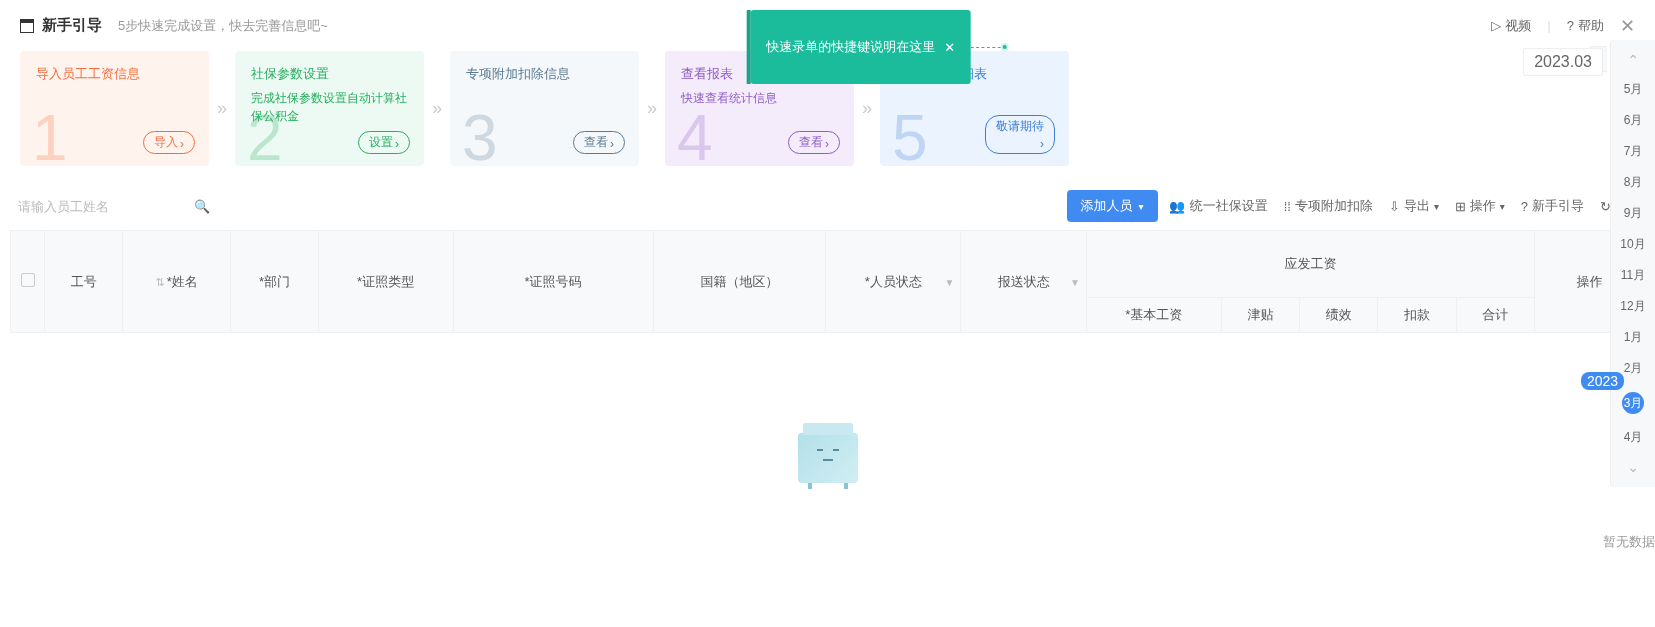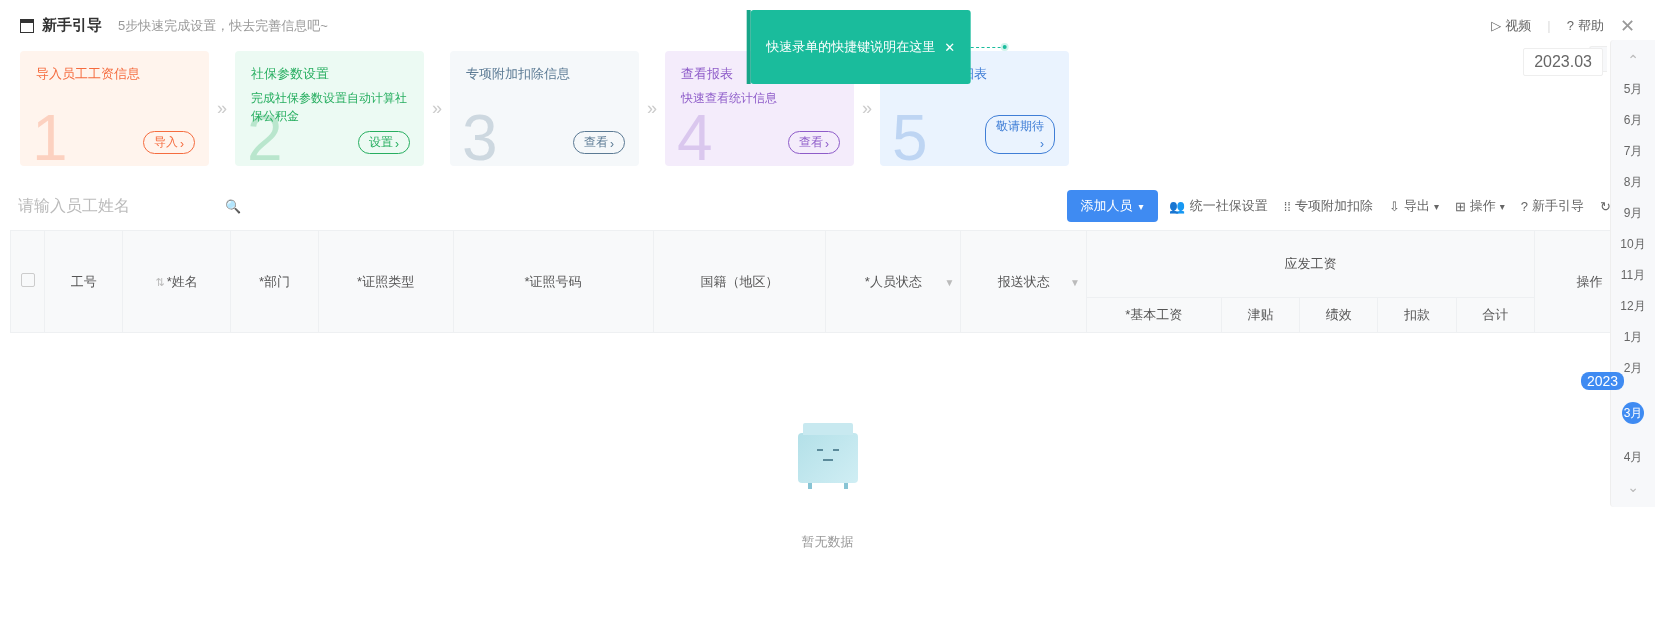--- a/index.html
+++ b/index.html
@@ -28,46 +28,46 @@
     .chev { color: #ccc; font-size: 18px; padding: 0 2px; }
     
     .c1 { background: #fff4ed; color: #f56c3f; } .c1 .card-btn { border-color: #f56c3f; }
     .c2 { background: #ecfaf3; color: #27ae60; } .c2 .card-btn { border-color: #27ae60; }
     .c3 { background: #f5f8fa; color: #5b7a94; } .c3 .card-btn { border-color: #5b7a94; }
     .c4 { background: #f4ecfb; color: #8e5cc9; } .c4 .card-btn { border-color: #8e5cc9; }
     .c5 { background: #eaf3fe; color: #3f7ed6; } .c5 .card-btn { border-color: #3f7ed6; flex-direction: column; }
     
     .toolbar { display: flex; align-items: center; padding: 8px 10px; gap: 8px; }
     .search-box { display: flex; align-items: center; width: 180px; padding: 4px 8px; color: #1abc9c; }
-    .search-box input { border: none; outline: none; flex: 1; font-size: 16px; }
+    .search-box input { border: none; outline: none; flex: 1; font-size: 13px; }
     .search-box input::placeholder { color: #bbb; }
     .spacer { flex: 1; }
     .btn-primary { background: #3f8bf2; color: #fff; padding: 7px 14px; border-radius: 4px; cursor: pointer; display: flex; align-items: center; gap: 6px; }
     .btn-link { color: #666; cursor: pointer; display: flex; align-items: center; gap: 4px; padding: 6px 4px; }
     
     .table { width: calc(100% - 20px); border-collapse: collapse; margin: 0 0 0 10px; }
     .table th { background: #f8f9fa; color: #555; font-weight: normal; padding: 24px 8px; border: 1px solid #eef0f2; font-size: 13px; position: relative; }
     .table th.sub { padding: 8px; }
     .sort::before { content: "⇅"; color: #bbb; font-size: 11px; margin-right: 2px; }
     .filter { position: absolute; right: 6px; top: 50%; transform: translateY(-50%); color: #bbb; font-size: 10px; }
     .checkbox { width: 14px; height: 14px; border: 1px solid #ccc; border-radius: 2px; display: inline-block; }
     
-    .empty { text-align: center; padding: 80px 0 20px; color: #999; }
+    .empty { text-align: right; padding: 80px 0 20px; color: #999; }
     .empty-img { width: 100px; height: 80px; margin: 0 auto 20px; position: relative; }
     .box3d { width: 60px; height: 50px; background: linear-gradient(135deg, #b3e0e8 0%, #d0eef4 100%); margin: 20px auto 0; border-radius: 4px; position: relative; transform: none; }
     .box3d::before { content: ""; position: absolute; top: -10px; left: 5px; right: 5px; height: 12px; background: #c8e9f0; border-radius: 2px 2px 0 0; }
     .face { position: absolute; top: 16px; left: 0; right: 0; display: flex; justify-content: center; gap: 10px; }
     .face span { width: 6px; height: 2px; background: #5b8a9a; }
     .face::after { content: ""; position: absolute; top: 10px; left: 50%; transform: translateX(-50%); width: 10px; height: 2px; background: #5b8a9a; }
     .legs { position: absolute; bottom: -6px; left: 10px; right: 10px; display: flex; justify-content: space-between; }
     .legs span { width: 4px; height: 6px; background: #88c4d4; }
     
     .sidebar { position: absolute; right: 0; top: 40px; width: 45px; background: #f7f8fa; border-left: 1px solid #eee; padding: 6px 0; text-align: center; border-radius: 4px 0 0 4px; }
     .side-item { padding: 7px 0; color: #666; font-size: 12px; cursor: pointer; position: relative; }
-    .side-item.active { background: #3f8bf2; color: #fff; border-radius: 50%; width: 22px; height: 22px; line-height: 22px; padding: 0; margin: 18px auto; }
+    .side-item.active { background: #3f8bf2; color: #fff; border-radius: 50%; width: 22px; height: 22px; line-height: 22px; padding: 0; margin: 8px auto; }
     .side-icon { color: #bbb; font-size: 14px; padding: 6px 0; cursor: pointer; }
     .year-tag { position: absolute; left: -30px; top: 332px; background: #3f8bf2; color: #fff; font-size: 14px; padding: 1px 6px; border-radius: 8px; }
     .year-label { position: absolute; right: 52px; top: 48px; background: #fff; border: 1px solid #eee; padding: 4px 10px; font-size: 16px; color: #666; border-radius: 2px; }
     .collapse { position: absolute; right: 48px; top: 46px; width: 18px; height: 26px; background: #f7f8fa; border: 1px solid #eee; border-right: none; display: flex; align-items: center; justify-content: center; color: #999; cursor: pointer; border-radius: 3px 0 0 3px; }
     
     .ico { display: inline-block; font-style: normal; }
   </style>
 </head>
 <body>
 

